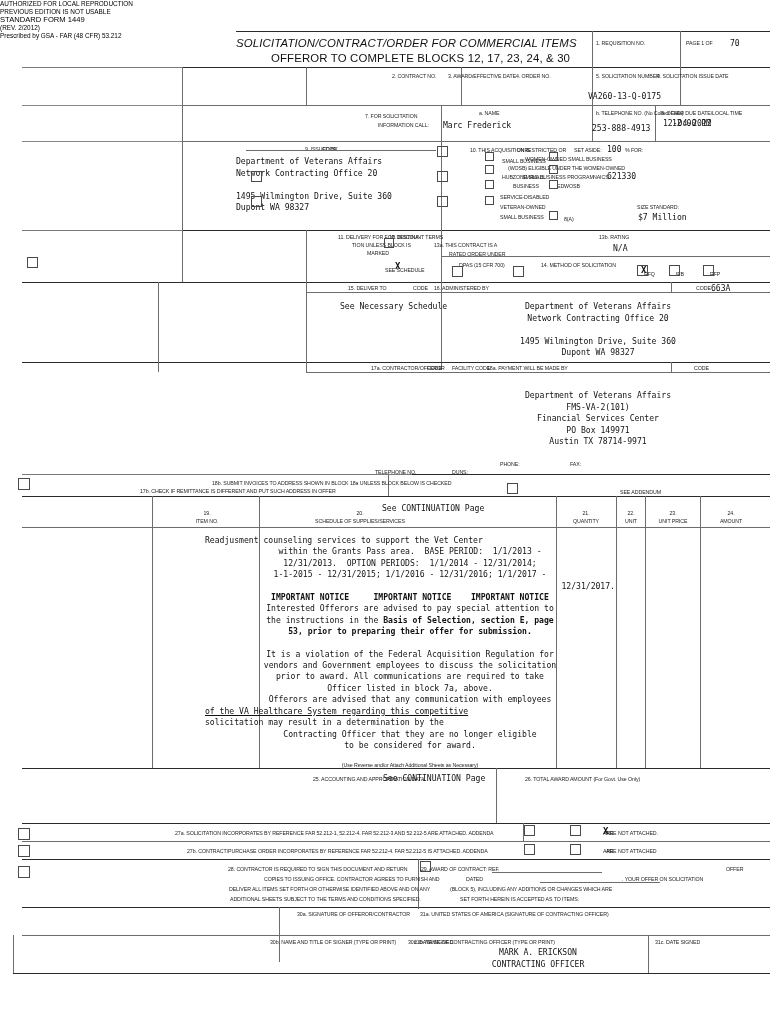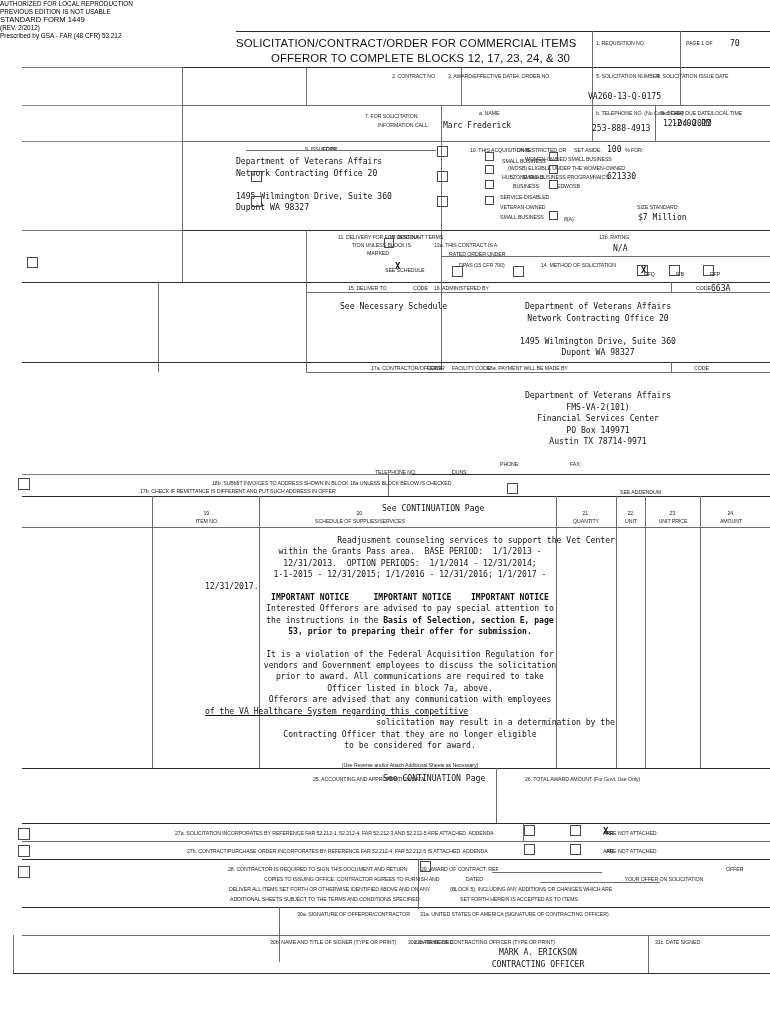--- a/index.html
+++ b/index.html
@@ -75,21 +75,21 @@
   }
 
   
   .faint{position:absolute;background:#8e8e8e;height:1px;opacity:.8;}
 </style>
 </head>
 <body>
 
 <div class="page">
 
-  <div class="title" style="left:236px;top:36px;">SOLICITATION/CONTRACT/ORDER FOR COMMERCIAL ITEMS</div>
+  <div class="title" style="left:236px;top:36px;font-style:italic;">SOLICITATION/CONTRACT/ORDER FOR COMMERCIAL ITEMS</div>
   <div class="title" style="left:271px;top:51px;">OFFEROR TO COMPLETE BLOCKS 12, 17, 23, 24, &amp; 30</div>
 
   <div class="hline dark" style="left:236px;top:31px;width:534px;"></div>
   <div class="vline" style="left:592px;top:31px;height:36px;"></div>
   <div class="vline" style="left:680px;top:31px;height:36px;"></div>
 
   <div class="cap" style="left:596px;top:40px;">1. REQUISITION NO.</div>
   <div class="cap" style="left:686px;top:40px;">PAGE 1 OF</div>
   <div class="val" style="left:730px;top:38px;">70</div>
 
@@ -281,37 +281,37 @@
   <div class="cap c" style="left:617px;top:510px;width:28px;">22.</div>
   <div class="cap c" style="left:617px;top:518px;width:28px;">UNIT</div>
   <div class="cap c" style="left:646px;top:510px;width:54px;">23.</div>
   <div class="cap c" style="left:646px;top:518px;width:54px;">UNIT PRICE</div>
   <div class="cap c" style="left:701px;top:510px;width:60px;">24.</div>
   <div class="cap c" style="left:701px;top:518px;width:60px;">AMOUNT</div>
 
   <div class="hline" style="left:22px;top:527px;width:748px;"></div>
 
   <div id="body-lines" class="abs" style="left:205px;top:535px;width:410px;">
-      <div class="val c" style="position: static; text-align: right; width: 100%; white-space: pre;">Readjusment counseling services to support the Vet Center</div>
+      <div class="val c" style="position: static; text-align: left; width: 100%; white-space: pre;">Readjusment counseling services to support the Vet Center</div>
       <div class="val c" style="position: static; text-align: center; width: 100%; white-space: pre;">within the Grants Pass area.  BASE PERIOD:  1/1/2013 -</div>
       <div class="val c" style="position: static; text-align: center; width: 100%; white-space: pre;">12/31/2013.  OPTION PERIODS:  1/1/2014 - 12/31/2014;</div>
       <div class="val c" style="position: static; text-align: center; width: 100%; white-space: pre;">1-1-2015 - 12/31/2015; 1/1/2016 - 12/31/2016; 1/1/2017 -</div>
-      <div class="val c" style="position: static; text-align: left; width: 100%; white-space: pre;">12/31/2017.</div>
+      <div class="val c" style="position: static; text-align: right; width: 100%; white-space: pre;">12/31/2017.</div>
       <div class="val c b" style="position: static; text-align: center; width: 100%; white-space: pre;">IMPORTANT NOTICE     IMPORTANT NOTICE    IMPORTANT NOTICE</div>
       <div class="val c" style="position: static; text-align: center; width: 100%; white-space: pre;">Interested Offerors are advised to pay special attention to</div>
       <div class="val c" style="position: static; text-align: center; width: 100%; white-space: pre;"><span>the instructions in the </span><span style="font-weight: bold;">Basis of Selection, section E, page</span></div>
       <div class="val c b" style="position: static; text-align: center; width: 100%; white-space: pre;">53, prior to preparing their offer for submission.</div>
       <div style="height: 11px;"></div>
       <div class="val c" style="position: static; text-align: center; width: 100%; white-space: pre;">It is a violation of the Federal Acquisition Regulation for</div>
       <div class="val c" style="position: static; text-align: center; width: 100%; white-space: pre;">vendors and Government employees to discuss the solicitation</div>
       <div class="val c" style="position: static; text-align: center; width: 100%; white-space: pre;">prior to award. All communications are required to take</div>
       <div class="val c" style="position: static; text-align: center; width: 100%; white-space: pre;">Officer listed in block 7a, above.</div>
       <div class="val c" style="position: static; text-align: center; width: 100%; white-space: pre;">Offerors are advised that any communication with employees</div>
       <div class="val c" style="position: static; text-align: left; width: 100%; white-space: pre; text-decoration: underline;">of the VA Healthcare System regarding this competitive</div>
-      <div class="val c" style="position: static; text-align: right; width: 100%; white-space: pre;">solicitation may result in a determination by the</div>
+      <div class="val c" style="position: static; text-align: left; width: 100%; white-space: pre;">solicitation may result in a determination by the</div>
       <div class="val c" style="position: static; text-align: center; width: 100%; white-space: pre;">Contracting Officer that they are no longer eligible</div>
       <div class="val c" style="position: static; text-align: center; width: 100%; white-space: pre;">to be considered for award.</div>
     </div>
 
   <div class="cap c" style="left:280px;top:762px;width:260px;">(Use Reverse and/or Attach Additional Sheets as Necessary)</div>
 
   <div class="hline dark" style="left:22px;top:768px;width:748px;"></div>
   <div class="vline" style="left:496px;top:768px;height:55px;"></div>
   <div class="cap" style="left:313px;top:776px;">25. ACCOUNTING AND APPROPRIATION DATA</div>
   <div class="val" style="left:383px;top:773px;">See CONTINUATION Page</div>

